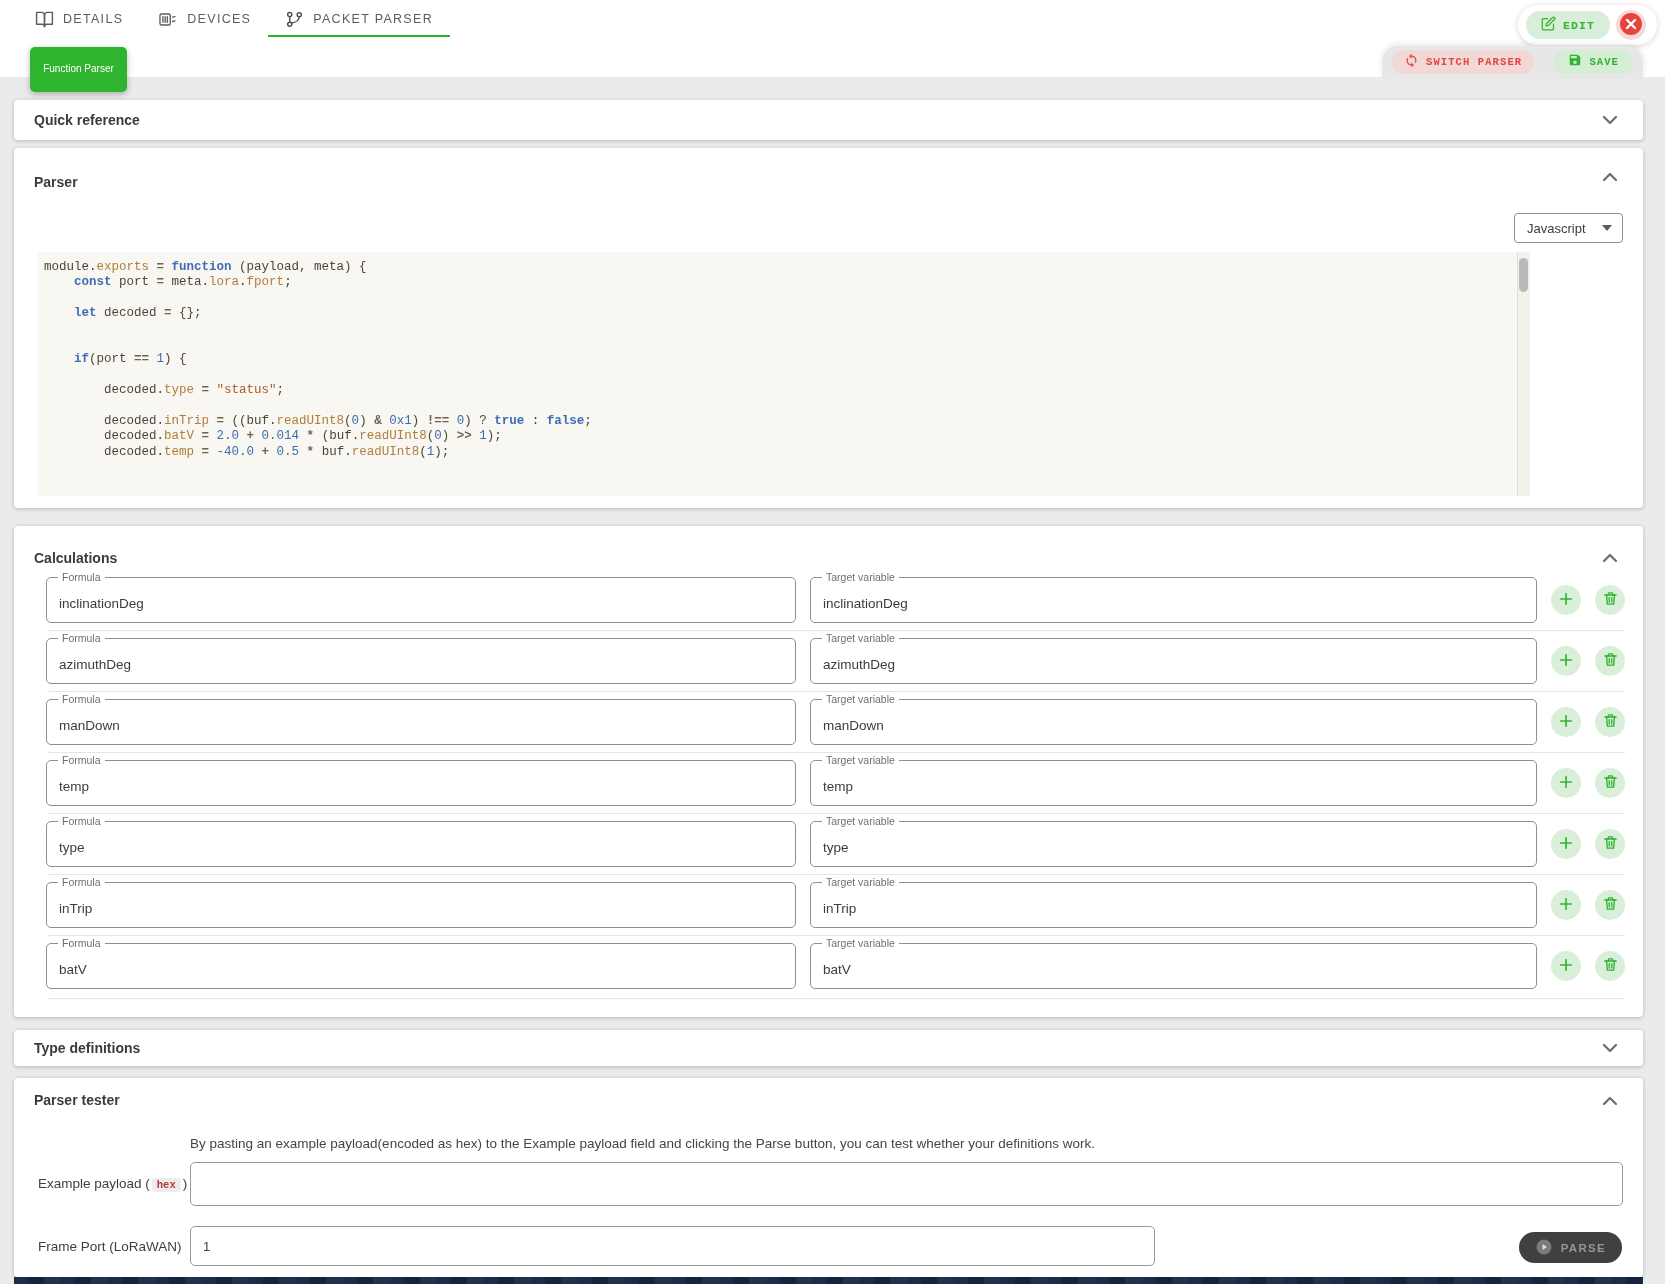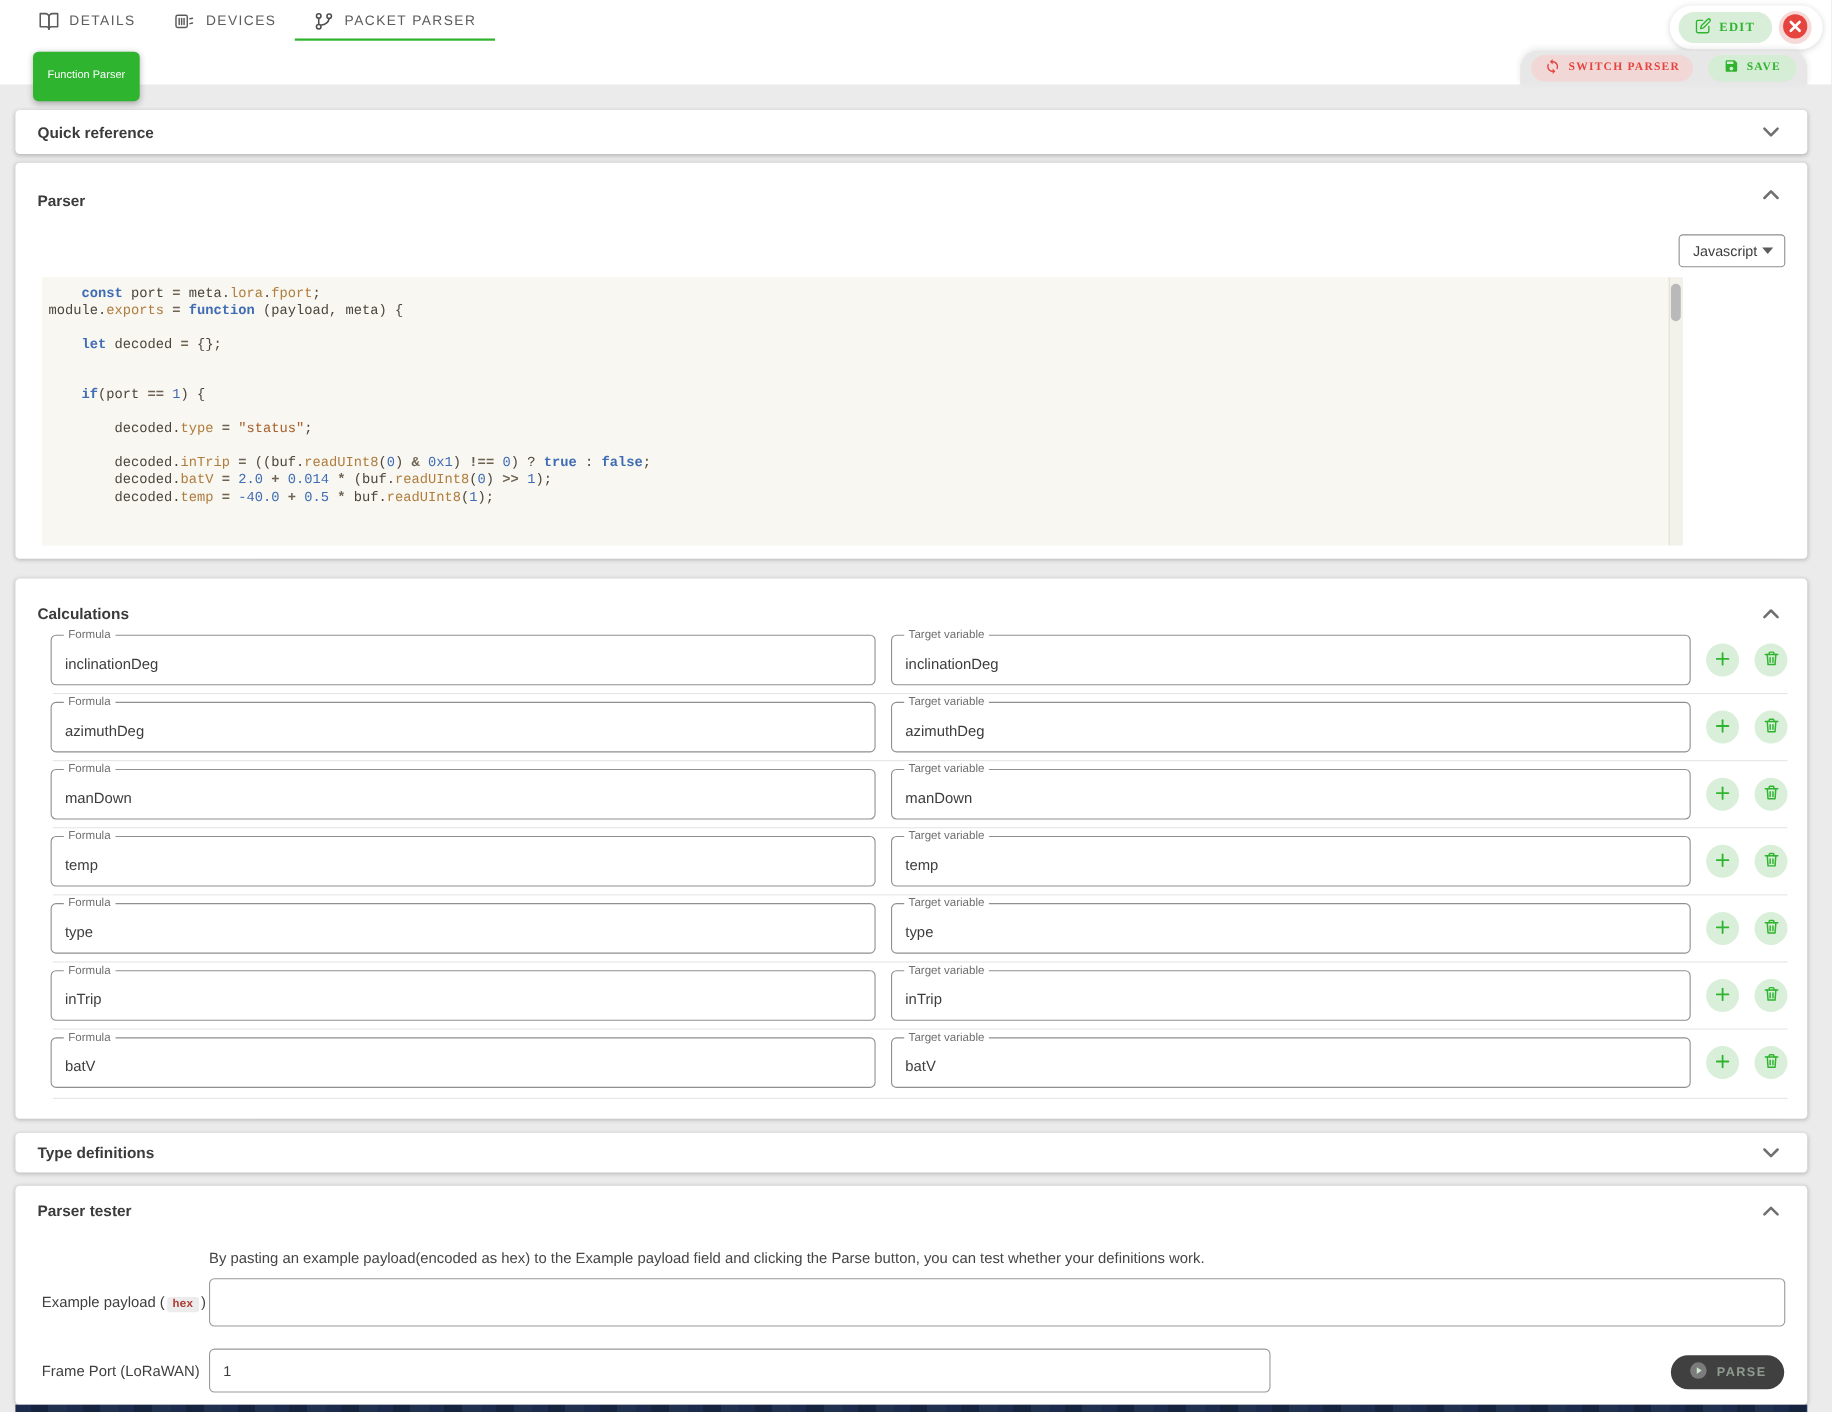--- a/index.html
+++ b/index.html
@@ -15,21 +15,21 @@
   .tabs { position:absolute; left:18px; top:0; height:38px; display:flex; }
   .tab { position:relative; display:flex; align-items:center; gap:9px; padding:0 17px; height:38px;
          font-size:12.5px; letter-spacing:1.3px; font-weight:500; color:#5c5c5c; cursor:pointer; }
   .tab.active::after { content:""; position:absolute; left:0; right:0; bottom:1px; height:2.5px; background:#2bb42b; }
   .tab svg { display:block; }
 
   
   .edit-box { position:absolute; left:1518px; top:5px; width:139px; height:40px; background:#fff;
               border-radius:20px; box-shadow:0 1px 6px rgba(0,0,0,.16); display:flex; align-items:center; padding:0 5px 0 8px; gap:6px; }
   .pill { display:inline-flex; align-items:center; justify-content:center; gap:7px; border:none; cursor:pointer;
-          border-radius:14px; font-family:Liberation Serif, serif; font-weight:600; letter-spacing:1.1px; }
+          border-radius:14px; font-family:Liberation Mono, monospace; font-weight:600; letter-spacing:1.1px; }
   .pill-edit { height:28px; padding:0 15px; background:#d9eed9; color:#2fb42f; font-size:11.5px; }
   .close-btn { width:30px; height:30px; border-radius:50%; background:#f6dada; display:flex; align-items:center; justify-content:center; cursor:pointer; border:none; }
 
   
   .toolbar-bump { position:absolute; left:1382px; top:46px; width:261px; height:31px; background:#e7e7e7;
                   border-radius:16px 16px 0 0; box-shadow:0 -2px 6px rgba(0,0,0,.09);
                   display:flex; align-items:center; justify-content:space-between; padding:0 10px; }
   .pill-switch { height:24px; padding:0 12px; background:#f1d8d6; color:#e5443f; font-size:10.5px; }
   .pill-save   { height:24px; padding:0 14px; background:#d5ecd5; color:#2fb42f; font-size:10.5px; }
 
@@ -45,21 +45,21 @@
   .card-head { display:flex; align-items:center; justify-content:space-between; padding:0 20px; }
   .card-title { font-size:14px; font-weight:600; color:#3b3b3b; }
   .chev { width:26px; height:26px; display:flex; align-items:center; justify-content:center; cursor:pointer; }
 
   .card-quickref { top:100px; height:40px; }
   .card-quickref .card-head { height:40px; }
 
   .card-parser { top:148px; height:360px; }
   .card-parser .card-head { height:46px; align-items:flex-end; padding-bottom:4px; }
 
-  .lang-select { position:absolute; right:20px; top:65px; width:97px; height:30px; border:1px solid #8f8f8f;
+  .lang-select { position:absolute; right:20px; top:65px; width:109px; height:30px; border:1px solid #8f8f8f;
                  border-radius:4px; background:#fff; display:flex; align-items:center; justify-content:space-between;
                  padding:0 10px 0 12px; font-size:13px; color:#3b3b3b; cursor:pointer; }
   .caret-down { width:0; height:0; border-left:5px solid transparent; border-right:5px solid transparent; border-top:6px solid #5c5c5c; }
 
   .code-editor { position:absolute; left:24px; top:104px; width:1492px; height:244px; background:#f8f7f1;
                  overflow:hidden; font-family:"Liberation Mono","DejaVu Sans Mono",monospace; font-size:12.5px; }
   .code-lines { padding:8px 0 0 6px; }
   .code-line { height:15.4px; line-height:15.4px; white-space:pre; }
   .tok-p   { color:#4b463c; }
   .tok-kw  { color:#3f6cb4; font-weight:bold; }
@@ -219,22 +219,22 @@
           <polyline points="6 15 12 9 18 15"></polyline>
         </svg>
     </span>
   </div>
   <div class="lang-select">
     <span>Javascript</span>
     <span class="caret-down"></span>
   </div>
   <div class="code-editor">
     <div class="code-lines" id="code-lines">
+        <div class="code-line"><span class="tok-p">module.</span><span class="tok-prop">exports</span><span class="tok-op"> = </span><span class="tok-kw">function</span><span class="tok-p"> (payload, meta) {</span></div>
         <div class="code-line"><span class="tok-p">    </span><span class="tok-kw">const</span><span class="tok-p"> port </span><span class="tok-op">=</span><span class="tok-p"> meta.</span><span class="tok-prop">lora</span><span class="tok-p">.</span><span class="tok-prop">fport</span><span class="tok-p">;</span></div>
-        <div class="code-line"><span class="tok-p">module.</span><span class="tok-prop">exports</span><span class="tok-op"> = </span><span class="tok-kw">function</span><span class="tok-p"> (payload, meta) {</span></div>
         <div class="code-line">&nbsp;</div>
         <div class="code-line"><span class="tok-p">    </span><span class="tok-kw">let</span><span class="tok-p"> decoded </span><span class="tok-op">=</span><span class="tok-p"> {};</span></div>
         <div class="code-line">&nbsp;</div>
         <div class="code-line">&nbsp;</div>
         <div class="code-line"><span class="tok-p">    </span><span class="tok-kw">if</span><span class="tok-p">(port </span><span class="tok-op">==</span><span class="tok-p"> </span><span class="tok-num">1</span><span class="tok-p">) {</span></div>
         <div class="code-line">&nbsp;</div>
         <div class="code-line"><span class="tok-p">        decoded.</span><span class="tok-prop">type</span><span class="tok-op"> = </span><span class="tok-str">"status"</span><span class="tok-p">;</span></div>
         <div class="code-line">&nbsp;</div>
         <div class="code-line"><span class="tok-p">        decoded.</span><span class="tok-prop">inTrip</span><span class="tok-op"> = </span><span class="tok-p">((buf.</span><span class="tok-prop">readUInt8</span><span class="tok-p">(</span><span class="tok-num">0</span><span class="tok-p">) </span><span class="tok-op">&amp;</span><span class="tok-p"> </span><span class="tok-num">0x1</span><span class="tok-p">) </span><span class="tok-op">!==</span><span class="tok-p"> </span><span class="tok-num">0</span><span class="tok-p">) ? </span><span class="tok-kw">true</span><span class="tok-p"> : </span><span class="tok-kw">false</span><span class="tok-p">;</span></div>
         <div class="code-line"><span class="tok-p">        decoded.</span><span class="tok-prop">batV</span><span class="tok-op"> = </span><span class="tok-num">2.0</span><span class="tok-op"> + </span><span class="tok-num">0.014</span><span class="tok-op"> * </span><span class="tok-p">(buf.</span><span class="tok-prop">readUInt8</span><span class="tok-p">(</span><span class="tok-num">0</span><span class="tok-p">) </span><span class="tok-op">&gt;&gt;</span><span class="tok-p"> </span><span class="tok-num">1</span><span class="tok-p">);</span></div>

